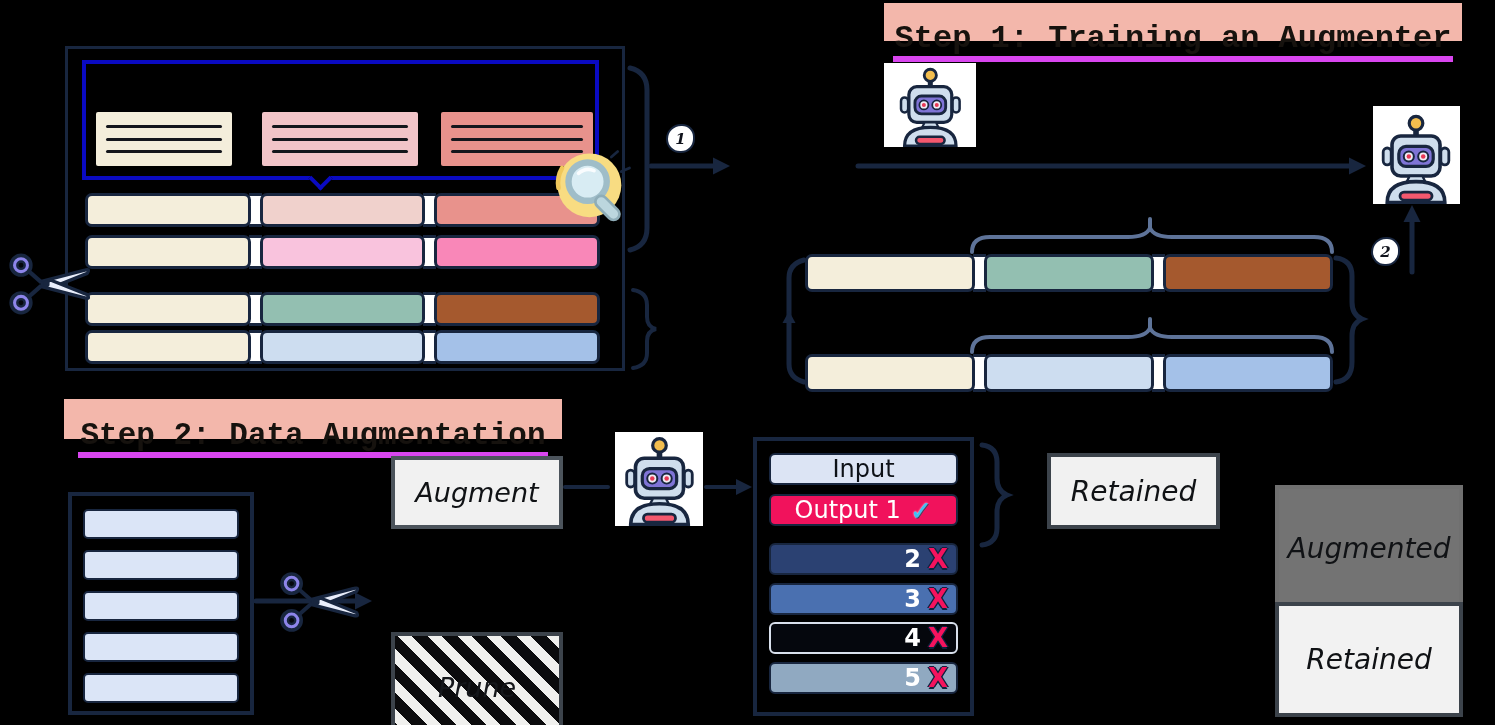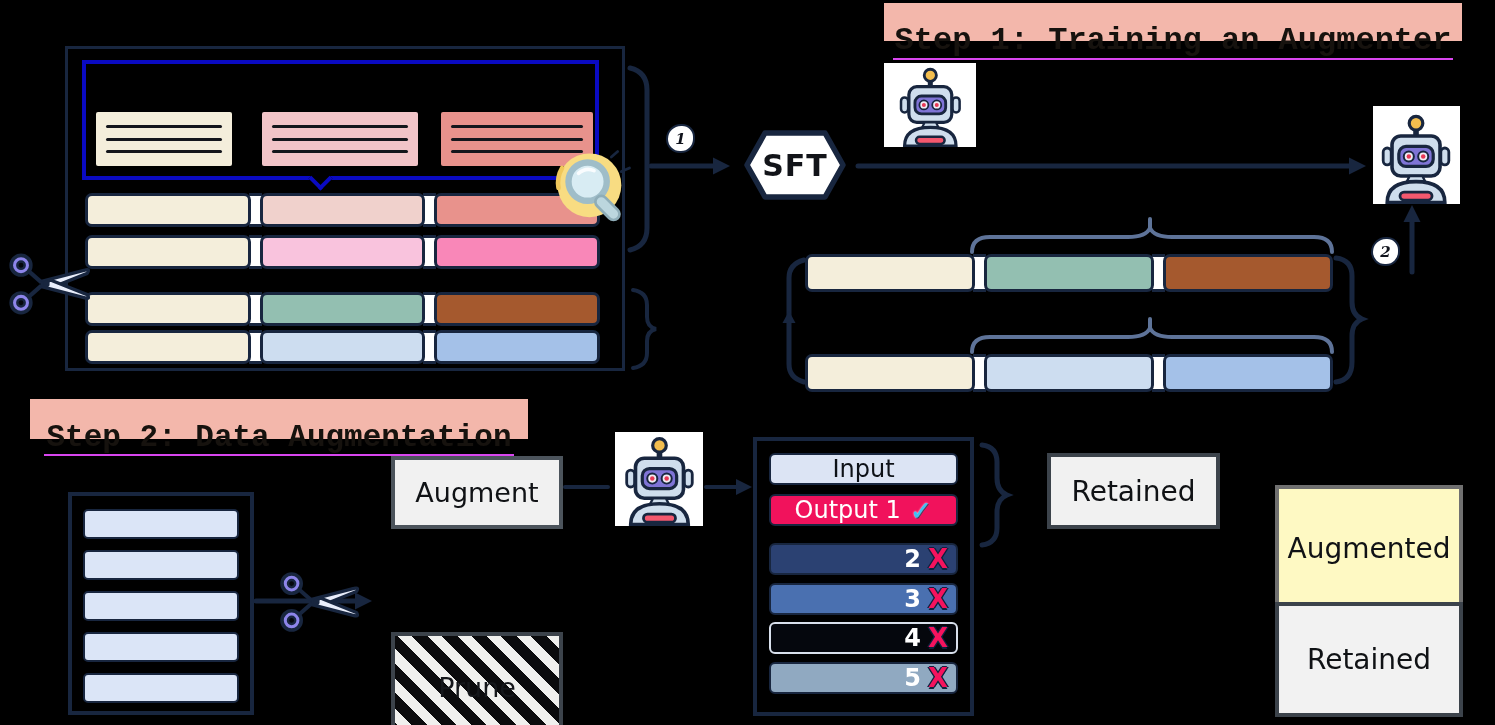--- a/index.html
+++ b/index.html
@@ -4,22 +4,22 @@
 <style>
   html,body{margin:0;padding:0;background:#000;}
   .canvas{position:relative;width:1495px;height:725px;background:#000;overflow:hidden;
           font-family:"DejaVu Sans",sans-serif;}
   .canvas *{box-sizing:border-box;}
 
   
   .title{position:absolute;background:#f3b7ab;display:flex;align-items:center;justify-content:center;
          font-family:"Liberation Mono",monospace;font-weight:bold;color:#16120e;white-space:nowrap;}
   .t1{left:884px;top:3px;width:578px;height:38px;font-size:32px;}
-  .t2{left:30px;top:399px;width:498px;height:40px;font-size:31px;}
-  .u{border-bottom:2px solid #d946ef;padding:0 2px;line-height:1.05;margin-top:40px;}
+  .t2{left:64px;top:399px;width:498px;height:40px;font-size:31px;}
+  .u{border-bottom:6px solid #d946ef;padding:0 2px;line-height:1.05;margin-top:40px;}
 
   
   .box1{left:65px;top:46px;width:560px;height:325px;border:3.5px solid #18263f;position:absolute;}
   .bluebox{left:82px;top:60px;width:517px;height:120px;border:4px solid #0a0ac2;position:absolute;}
   .bubble-notch{position:absolute;left:312px;top:170px;width:17px;height:17px;background:#000;
     border-right:4px solid #0a0ac2;border-bottom:4px solid #0a0ac2;transform:rotate(45deg);z-index:3;}
   .card{position:absolute;display:flex;flex-direction:column;justify-content:space-evenly;
         border-radius:2px;padding:3px 0;z-index:2;}
   .c1{left:96px;top:112px;width:136px;height:54px;background:#f4eedb;}
   .c2{left:262px;top:112px;width:156px;height:54px;background:#f2c4c8;}
@@ -57,27 +57,27 @@
   .hex svg{position:absolute;left:0;top:0;width:100%;height:100%;}
   .hexlabel{position:relative;font-weight:bold;letter-spacing:1px;color:#121419;}
   .sft{left:744px;top:130px;width:102px;height:70px;font-size:30px;}
   .dpo{left:1368px;top:274px;width:94px;height:72px;font-size:28px;}
 
   
   .box2{position:absolute;left:68px;top:492px;width:186px;height:223px;border:4px solid #18263f;
         display:flex;flex-direction:column;gap:11px;padding:13px 11px;}
   .ds-row{height:30px;flex:0 0 30px;background:#dbe5f7;border:2.5px solid #18263f;border-radius:5px;}
   .gbox{position:absolute;background:#f1f1f1;border:4px solid #4c545c;display:flex;align-items:center;
-        justify-content:center;font-size:27px;color:#101215;z-index:4;}
+        justify-content:center;font-size:27px;color:#101215;z-index:4;font-style:italic;}
   .augment{left:391px;top:456px;width:172px;height:73px;}
   .retain{left:391px;top:544px;width:172px;height:74px;}
   .prune{left:391px;top:632px;width:172px;height:110px;border-color:#3c434b;color:#15171b;
          background:repeating-linear-gradient(45deg,#0b0b0d 0 11px,#f0f0ee 11px 21px);text-align:center;}
   .retainedmid{left:1047px;top:453px;width:173px;height:76px;border-color:#3c434b;font-size:28px;}
-  .augmented{left:1275px;top:485px;width:188px;height:126px;border-color:#707070;background:#fef9c3;font-size:28px;}
+  .augmented{left:1275px;top:485px;width:188px;height:126px;border-color:#707070;background:#737373;font-size:28px;}
   .retained2{left:1275px;top:602px;width:188px;height:115px;border-color:#3c434b;background:#f2f2f2;font-size:28px;}
 
   .candbox{position:absolute;left:753px;top:437px;width:221px;height:279px;border:4.5px solid #18263f;}
   .cand-row{position:absolute;left:769px;width:189px;height:32px;border:2.5px solid #18263f;border-radius:6px;
      display:flex;align-items:center;justify-content:center;font-size:24px;z-index:4;}
   .input{top:453px;background:#dce4f4;color:#0d1117;}
   .output1{top:494px;background:#f1125c;color:#fff;gap:9px;}
   .check{color:#3ec1f5;font-weight:bold;font-size:27px;line-height:1;
          text-shadow:0 0 2px #fff,1px 1px 0 #142647;}
   .rejwrap{position:absolute;left:769px;top:543px;width:189px;display:flex;flex-direction:column;gap:7.5px;z-index:4;}
@@ -171,26 +171,20 @@
       <line x1="47" y1="41" x2="31" y2="55" stroke="#18263f" stroke-width="5"></line>
       <circle cx="22" cy="16" r="12" fill="#8d85ea" stroke="#18263f" stroke-width="4.5"></circle>
       <circle cx="22" cy="16" r="4.5" fill="#05070d" stroke="#18263f" stroke-width="3"></circle>
       <circle cx="22" cy="62" r="12" fill="#8d85ea" stroke="#18263f" stroke-width="4.5"></circle>
       <circle cx="22" cy="62" r="4.5" fill="#05070d" stroke="#18263f" stroke-width="3"></circle>
       <circle cx="53" cy="39" r="4" fill="#18263f"></circle>
     </svg>
   </div>
 
   <div class="badge b1">1</div>
-  <div class="hex sft">
-    <svg viewBox="0 0 102 70" preserveAspectRatio="none">
-      <polygon points="21,3 81,3 99,35 81,67 21,67 3,35" fill="#ffffff" stroke="#18263f" stroke-width="5.5" stroke-linejoin="round"></polygon>
-    </svg>
-    <span class="hexlabel">SFT</span>
-  </div>
   <div class="robot-icon small">
       <svg viewBox="0 0 100 114" preserveAspectRatio="xMidYMax meet">
   <rect x="46.5" y="20" width="7" height="13" fill="#18263f"></rect>
   <circle cx="50" cy="13" r="8.5" fill="#f2bd4e" stroke="#18263f" stroke-width="4"></circle>
   <rect x="9" y="44" width="10" height="21" rx="5" fill="#cfdeed" stroke="#18263f" stroke-width="3.5"></rect>
   <rect x="81" y="44" width="10" height="21" rx="5" fill="#cfdeed" stroke="#18263f" stroke-width="3.5"></rect>
   <rect x="20" y="29" width="60" height="50" rx="11" fill="#cfdeed" stroke="#18263f" stroke-width="4.5"></rect>
   <rect x="28.5" y="42" width="43" height="25" rx="9" fill="#7f74d6" stroke="#18263f" stroke-width="4"></rect>
   <circle cx="41" cy="54.5" r="6.3" fill="#f0ecf4" stroke="#18263f" stroke-width="2.5"></circle>
   <circle cx="59" cy="54.5" r="6.3" fill="#f0ecf4" stroke="#18263f" stroke-width="2.5"></circle>

